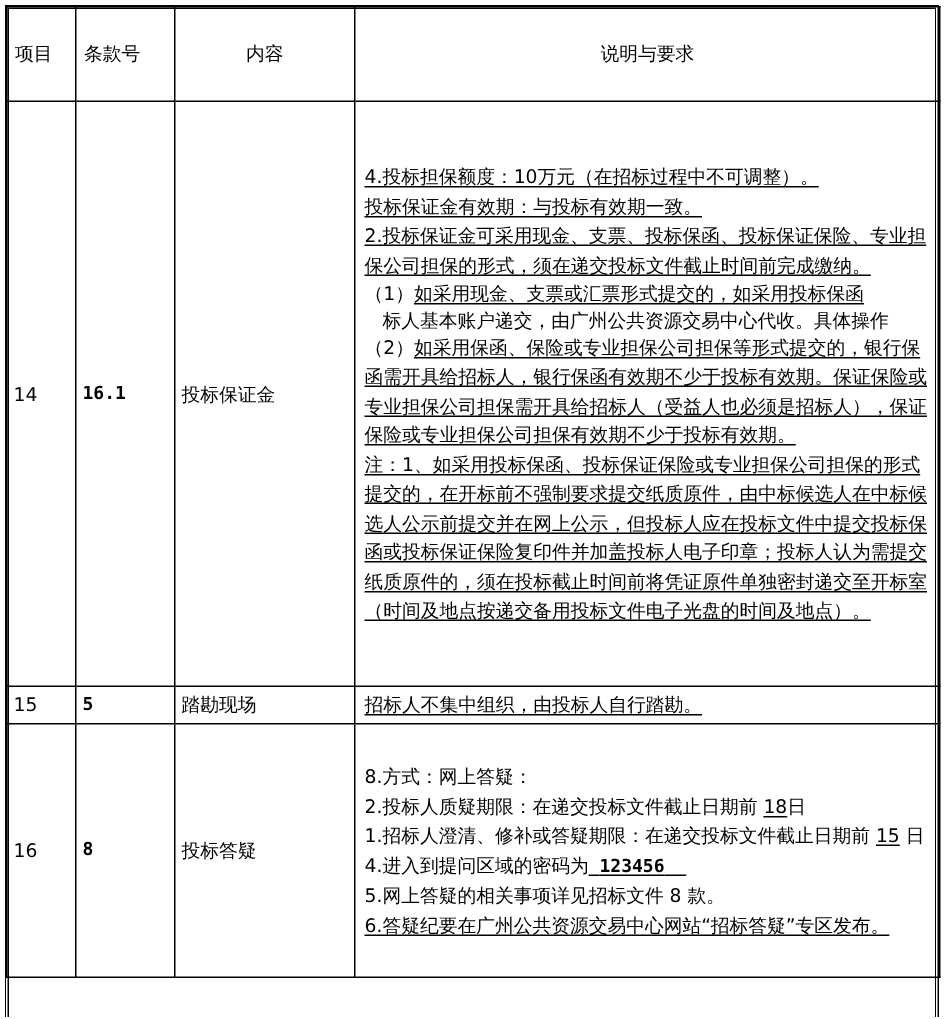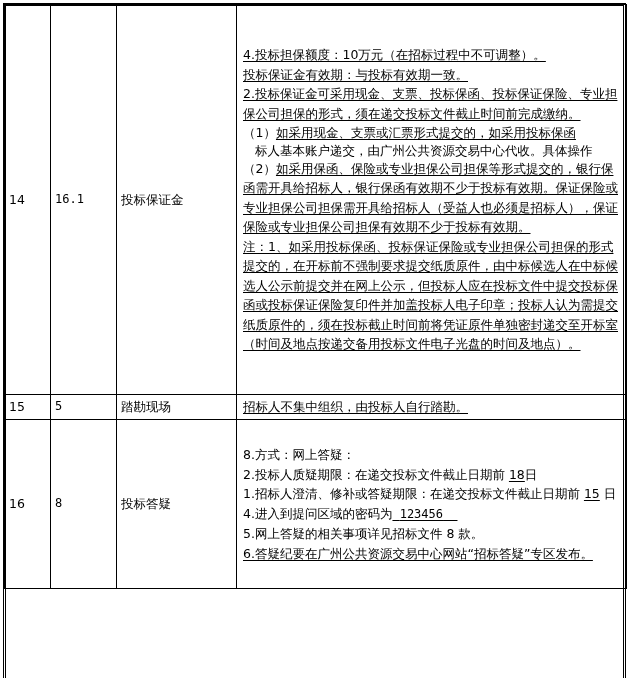--- a/index.html
+++ b/index.html
@@ -19,35 +19,41 @@
   table.doc td {
     border: 1px solid #000; padding: 0 4px; vertical-align: middle;
     word-break: break-all;
   }
   table.doc tr.hdr td { height: 62px; text-align: center; }
   table.doc tr.hdr td.c1, table.doc tr.hdr td.c2 { text-align: left; padding-left: 5px; }
   td.desc { padding: 0 4px 0 6px !important; }
   .u { text-decoration: underline; text-underline-offset: 2px; }
   .line { display: block; }
   .blank { display: inline-block; border-bottom: 1px solid #000; height: 14px; vertical-align: baseline; }
-  .num { font-family: "DejaVu Sans Mono", monospace; font-size: 12px; }
+  .num { font-family: "DejaVu Sans Mono", monospace; font-size: 12px; font-weight: bold; }
 </style>
 </head>
 <body>
 
 <div class="outer"></div>
 
 <table class="doc">
   <colgroup>
     <col style="width:46px">
     <col style="width:66px">
     <col style="width:120px">
     <col style="width:390px">
   </colgroup>
   <tbody>
+      <tr class="hdr">
+    <td class="c1">项目</td>
+    <td class="c2">条款号</td>
+    <td>内容</td>
+    <td>说明与要求</td>
+  </tr>
 
   <tr style="height:390px">
     <td>14</td>
     <td class="num">16.1</td>
     <td>投标保证金</td>
     <td class="desc">
       <span class="line u">4.投标担保额度：10万元（在招标过程中不可调整）。</span>
       <span class="line u">投标保证金有效期：与投标有效期一致。</span>
       <span class="line u">2.投标保证金可采用现金、支票、投标保函、投标保证保险、专业担保公司担保的形式，须在递交投标文件截止时间前完成缴纳。</span>
       <span class="line"><span>（1）</span><span class="u">如采用现金、支票或汇票形式提交的，如采用投标保函</span></span>

